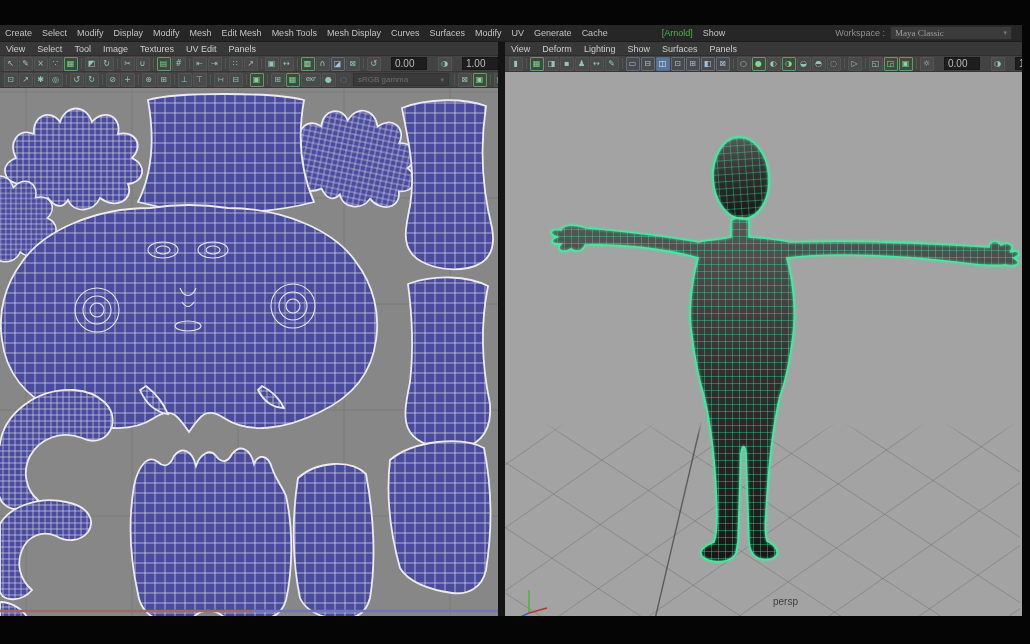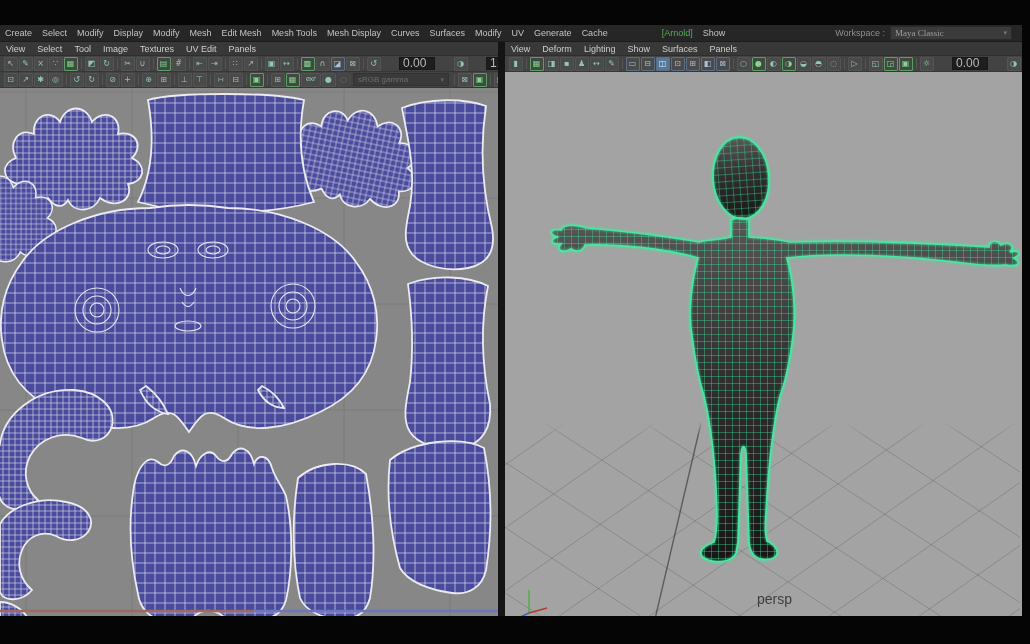--- a/index.html
+++ b/index.html
@@ -33,33 +33,33 @@
   .icon{flex:none;width:12px;height:12px;margin:0 .5px;background:#4a4a4a;
         border:1px solid #545454;border-radius:1px;color:#8fc7b4;
         font-family:"DejaVu Sans",sans-serif;font-size:8px;line-height:11px;
         text-align:center;cursor:default;overflow:hidden;}
   .icon.wide{width:18px;font-size:7px;letter-spacing:-.5px;}
   .icon.act{border-color:#5f9e63;color:#84d492;background:#404a40;}
   .icon.blue{color:#a9c0dd;border-color:#5d6e83;}
   .icon.on{background:#55779c;color:#dce8f4;}
   .icon.dis{opacity:.35;}
   .sep{flex:none;width:1px;height:11px;background:#565656;margin:0 2.5px;}
-  .tfield{flex:none;min-width:28px;height:11px;margin:0 18px;background:#1e1e1e;
-          border:1px solid #171717;color:#b9b9b9;font-size:12px;line-height:11px;
+  .tfield{flex:none;min-width:28px;height:11px;margin:0 10px;background:#1e1e1e;
+          border:1px solid #171717;color:#b9b9b9;font-size:10px;line-height:11px;
           padding:0 3px;}
   .tdrop{flex:none;width:86px;height:11px;margin:0 2px;background:#3a3a3a;
          border:1px solid #323232;color:#6d6d6d;font-size:8px;line-height:11px;
          padding:0 4px;display:flex;justify-content:space-between;}
   .tdrop .arrow{font-size:7px;color:#666;}
 
   
   .uv-canvas{position:relative;flex:1;background:#878787;overflow:hidden;}
   .vp-canvas{position:relative;flex:1;background:#a3a3a3;overflow:hidden;}
   .uv-canvas svg,.vp-canvas svg{position:absolute;left:0;top:0;}
-  .persp-label{position:absolute;left:252px;bottom:9px;font-size:14px;color:#3e3e3e;}
+  .persp-label{position:absolute;left:268px;bottom:9px;font-size:10px;color:#3e3e3e;}
 
   .letterbox-top{position:absolute;left:0;top:0;width:1030px;height:25px;background:#050505;}
   .letterbox-bottom{position:absolute;left:0;top:616px;width:1030px;height:28px;background:#050505;}
   .letterbox-right{position:absolute;left:1022px;top:0;width:8px;height:644px;background:#050505;}
 </style>
 </head>
 <body>
 
 <div class="stage">
   <div class="letterbox-top"></div>

